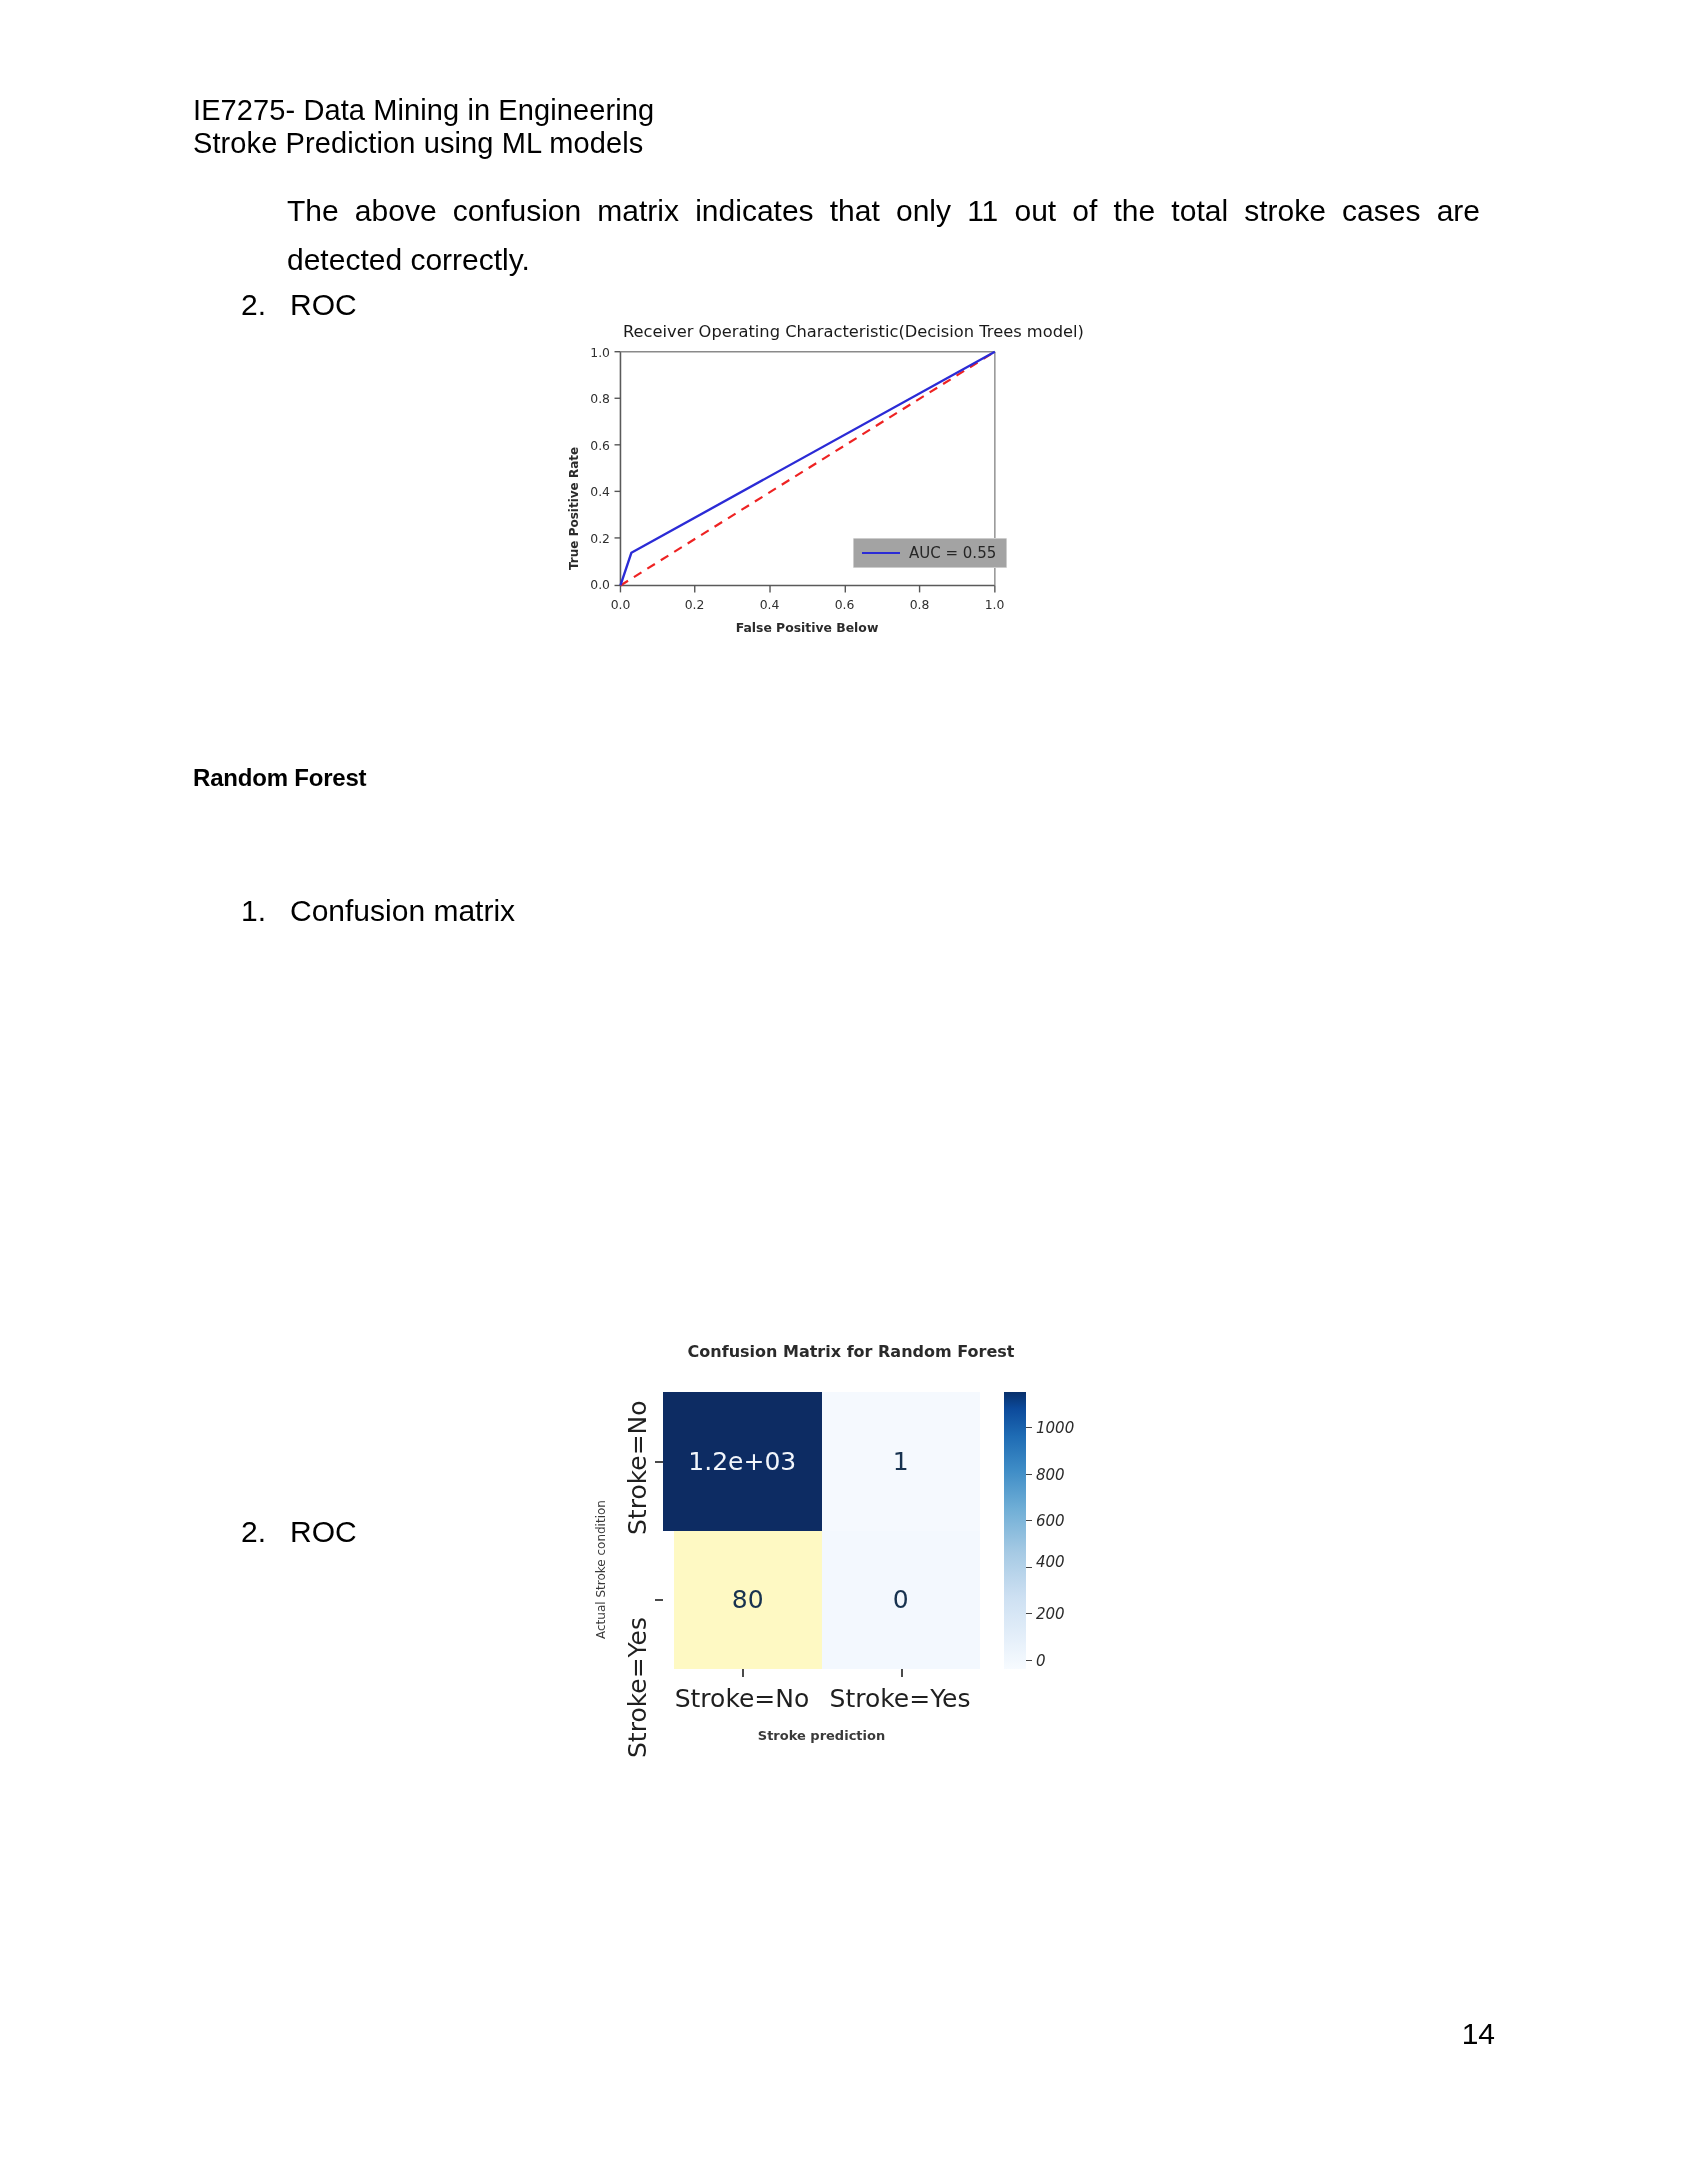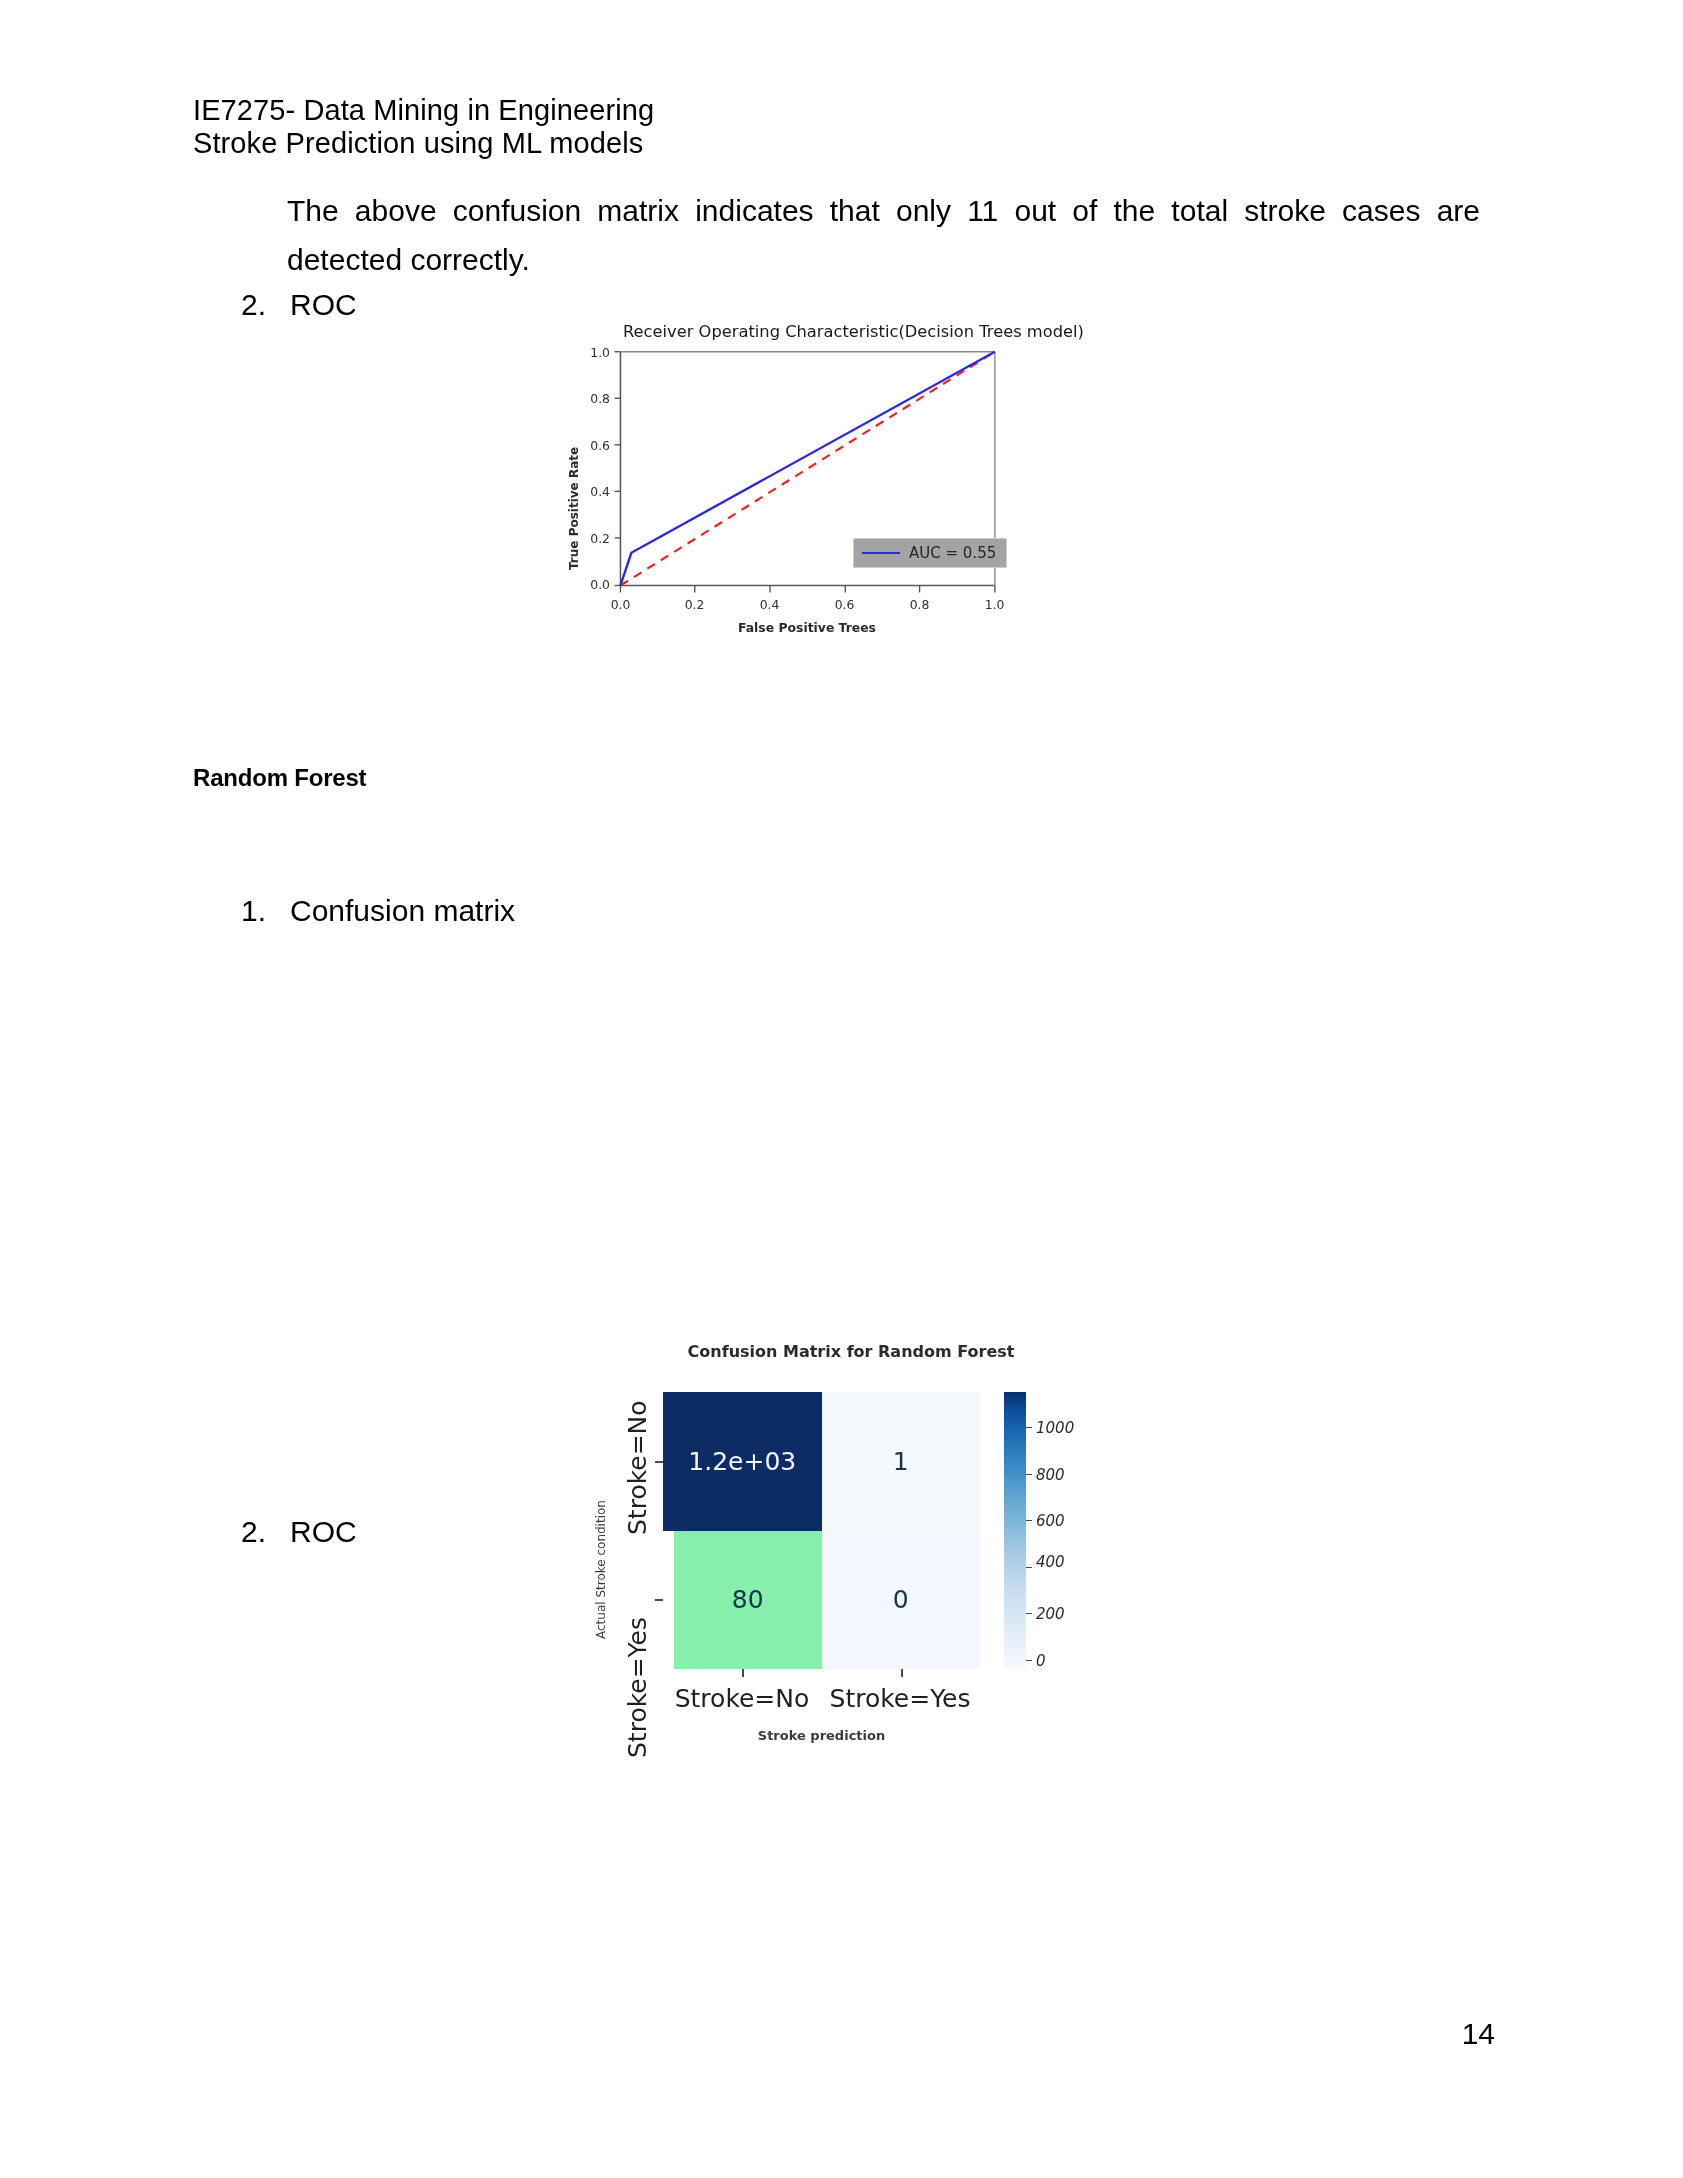--- a/index.html
+++ b/index.html
@@ -108,21 +108,21 @@
     display:grid;
     grid-template-columns:1fr 1fr;
     grid-template-rows:1fr 1fr;
   }
   .cm .cell {
     display:flex; align-items:center; justify-content:center;
     font-size:25px;
   }
   .cm .cell.dark { background:#0d2c63; color:#f2f6fb; }
   .cm .cell.light1 { background:#f3f8fe; color:#17324f; }
-  .cm .cell.light2 { background:#86efac; color:#17324f;margin-left:11px; }
+  .cm .cell.light2 { background:#fef9c3; color:#17324f;margin-left:11px; }
   .cm .cell.light3 { background:#f5f9fe; color:#17324f; }
   .cm .axis-label-y {
     position:absolute; font-size:12px; color:#3a3a3a;
     transform:rotate(-90deg); transform-origin:left top; white-space:nowrap;
   }
   .cm .tick-y {
     position:absolute; font-size:25px; color:#1f1f1f;
     transform:rotate(-90deg); transform-origin:left top; white-space:nowrap;
   }
   .cm .tick-x {
@@ -207,21 +207,21 @@
       <polyline points="62,266 73,233 440,30" fill="none" stroke="#2b2bd6" stroke-width="2.4"></polyline>
     </svg>
 
     <div class="xtick" style="left:32px;  width:59px; top:275px;">0.0</div>
     <div class="xtick" style="left:106px; width:59px; top:275px;">0.2</div>
     <div class="xtick" style="left:181px; width:59px; top:275px;">0.4</div>
     <div class="xtick" style="left:256px; width:59px; top:275px;">0.6</div>
     <div class="xtick" style="left:331px; width:59px; top:275px;">0.8</div>
     <div class="xtick" style="left:406px; width:59px; top:275px;">1.0</div>
 
-    <div class="xlabel" style="left:149px; width:198px; top:298px;">False Positive Trees</div>
+    <div class="xlabel" style="left:149px; width:198px; top:298px;">False Positive Below</div>
 
     <div class="legend-box" style="left:294px; top:216px;">
       <span class="legend-swatch"></span>
       <span class="legend-text">AUC = 0.55</span>
     </div>
   </div>
 
   <div style="position:absolute; left:193px; top:752px; width:1287px;">
     <h2 class="section">Random Forest</h2>
   </div>

